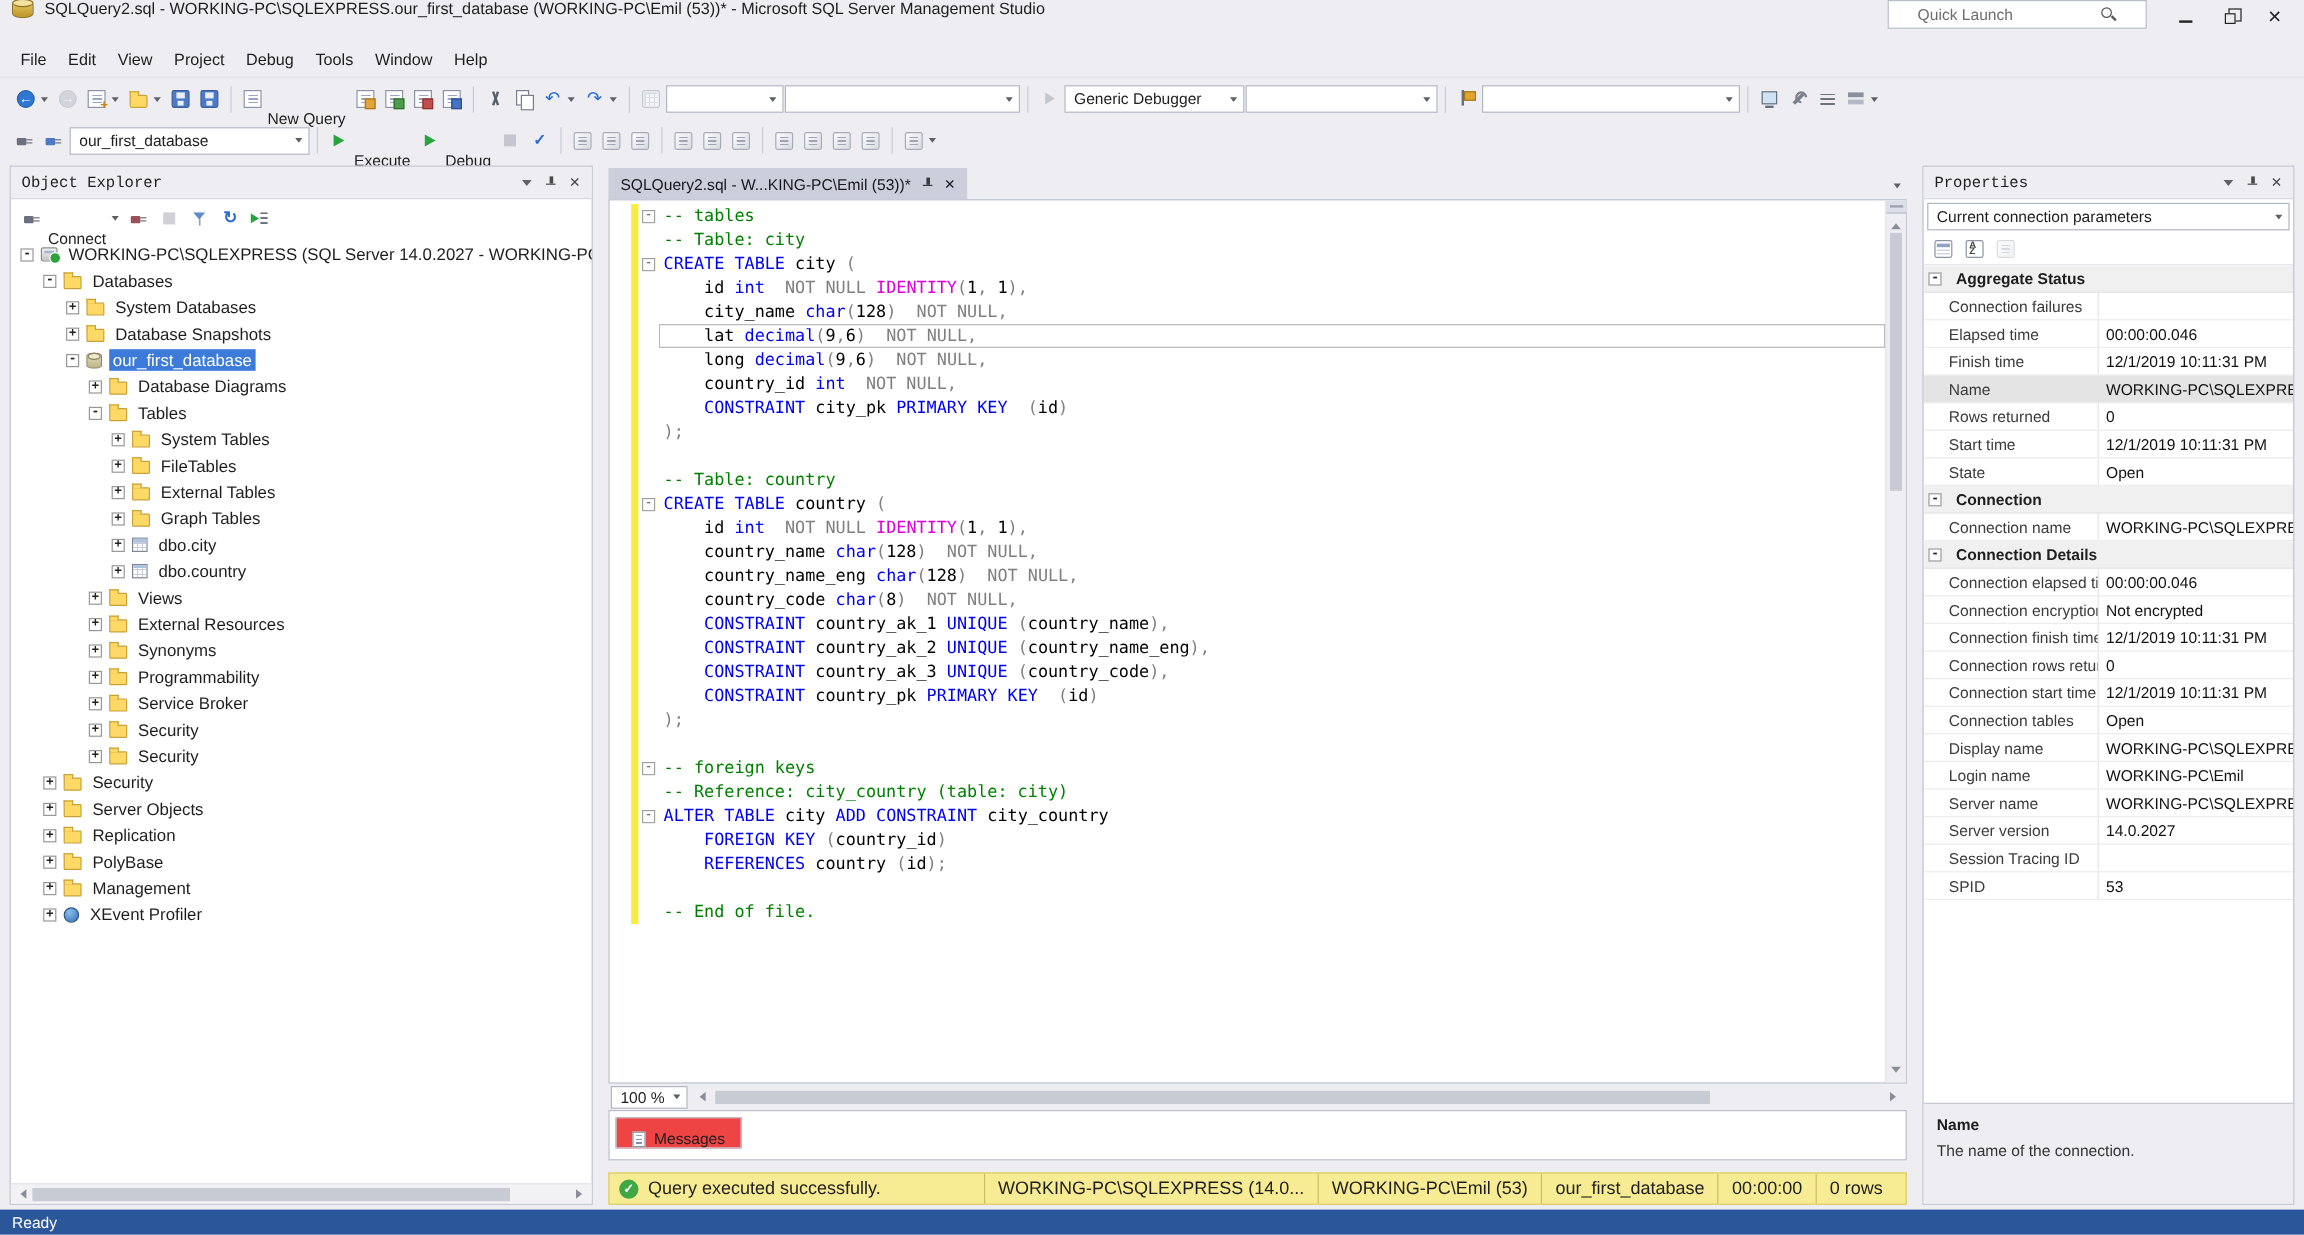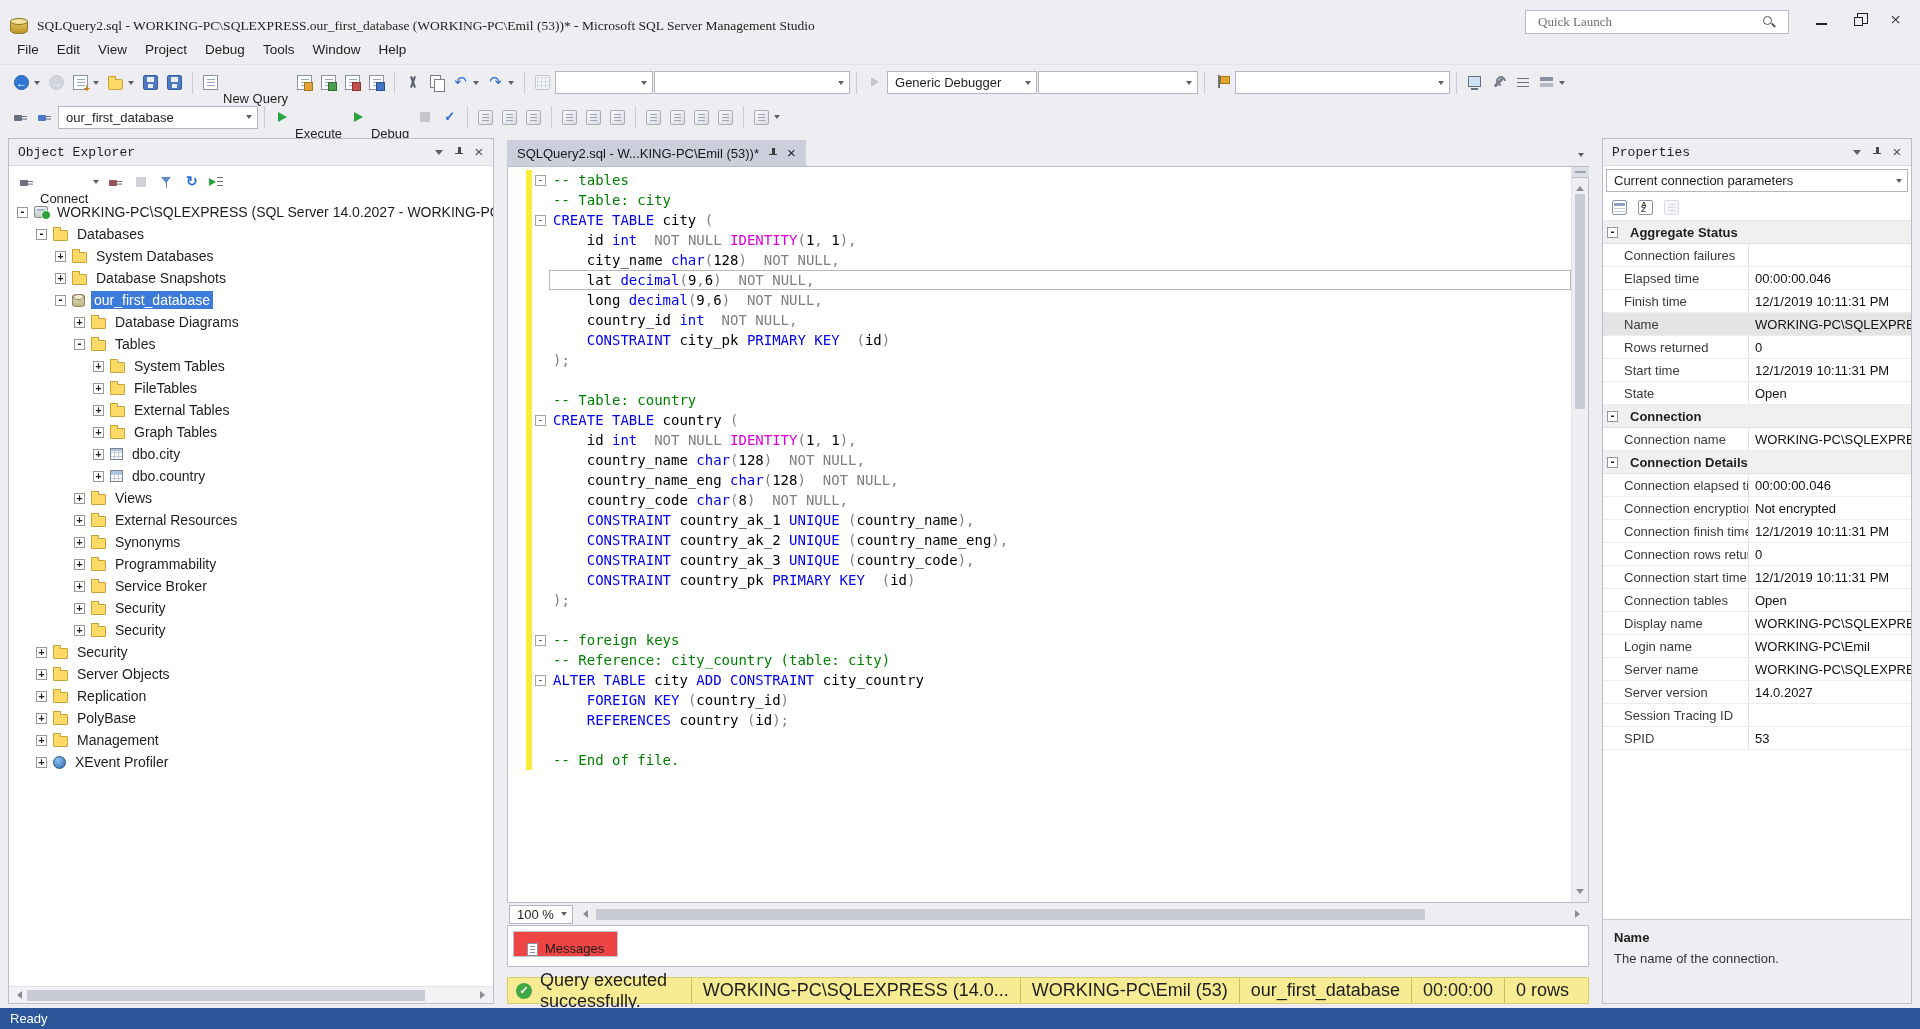--- a/index.html
+++ b/index.html
@@ -1,24 +1,24 @@
 <!DOCTYPE html>
 <html style="--accent-blue: #2B579A; --selection-blue: #3C7BD9; --status-yellow: #F7EC93; --change-track-yellow: #FAEC3E; --success-green: #3FA845; --kw-blue: #0000EE; --comment-green: #008000; --operator-gray: #808080; --function-magenta: #DD00DD; --tab-active-bg: #CCCEDB;"><head>
 <meta charset="utf-8">
 <style>
   *{box-sizing:border-box;margin:0;padding:0;}
   html,body{width:1920px;height:1029px;overflow:hidden;}
   body{font-family:"Liberation Sans",sans-serif;font-size:14px;background:#EEEEF2;color:#1E1E1E;position:relative;}
 
   
-  .titlebar{display:flex;align-items:flex-end;height:34px;padding:0 6px;font-size:13.5px;font-family:Liberation Serif, serif;}
+  .titlebar{display:flex;align-items:flex-start;height:34px;padding:0 6px;font-size:13.5px;}
   .app-icon{width:18px;height:15px;margin:0 9px 0 4px;background:linear-gradient(#E9CB66,#BE962A);border:1px solid #8F7420;border-radius:7px/4px;position:relative;flex:none;}
   .app-icon::before{content:"";position:absolute;left:-1px;top:-2px;right:-1px;height:5px;background:#F4E2A0;border:1px solid #8F7420;border-radius:50%;}
   .title-text{white-space:nowrap;overflow:hidden;}
-  .quick-launch{margin-left:auto;width:264px;height:24px;background:#fff;border:1px solid #B8BCC9;display:flex;align-items:center;padding:0 12px;color:#6D6D6D;font-size:13px;flex:none;}
+  .quick-launch{margin-left:auto;width:216px;height:24px;background:#fff;border:1px solid #B8BCC9;display:flex;align-items:center;padding:0 24px;color:#6D6D6D;font-size:13px;flex:none;}
   .magnifier{margin-left:auto;width:14px;height:14px;position:relative;}
   .magnifier::before{content:"";position:absolute;left:1px;top:1px;width:7px;height:7px;border:1.5px solid #555;border-radius:50%;}
   .magnifier::after{content:"";position:absolute;left:9px;top:9px;width:4.5px;height:2px;background:#555;transform:rotate(45deg);}
   .win-buttons{display:flex;margin-left:14px;flex:none;}
   .win-btn{width:37px;height:28px;display:flex;align-items:center;justify-content:center;color:#222;}
   .glyph-min{width:11px;height:2px;background:#222;margin-top:7px;}
   .glyph-restore{width:9px;height:9px;border:1.5px solid #222;position:relative;background:#EEEEF2;margin-top:2px;}
   .glyph-restore::before{content:"";position:absolute;left:2px;top:-5px;width:9px;height:9px;border:1.5px solid #222;z-index:-1;}
   .glyph-close::before{content:"×";font-size:19px;line-height:1;}
 
@@ -156,21 +156,21 @@
   .arr-u{width:0;height:0;border:4.5px solid transparent;border-bottom:5.5px solid #8A8D99;margin-top:4px;}
   .arr-d{width:0;height:0;border:4.5px solid transparent;border-top:5.5px solid #8A8D99;margin-bottom:4px;}
   .vtrack{flex:1;width:100%;position:relative;}
   .vthumb{position:absolute;top:3px;left:3px;right:3px;height:215px;background:#C9CBD4;}
   .zoombar{height:22px;flex:none;display:flex;align-items:center;background:#EEEEF2;gap:3px;padding:0 2px;}
   .zoom-combo{width:64px;height:19px;flex:none;}
   .msgrow{height:42px;flex:none;background:#fff;border:1px solid #B9BDCC;position:relative;}
   .msgtab{position:absolute;left:5px;top:5px;height:26px;display:flex;align-items:flex-end;gap:7px;padding:0 13px;background:#ef4444;border:1px solid #C2C5D1;font-size:13px;}
   .msg-icon{width:11px;height:13px;background:#fff;border:1px solid #8E93A3;position:relative;}
   .msg-icon::before{content:"";position:absolute;left:2px;right:2px;top:2px;height:8px;background:repeating-linear-gradient(to bottom,#7F8CAD 0 1px,transparent 1px 3px);}
-  .ystatus{height:27px;flex:none;margin-top:10px;background:var(--status-yellow,#F7EC93);border:1px solid #D9CB6B;display:flex;align-items:center;padding:0 8px;font-size:18px;}
+  .ystatus{height:27px;flex:none;margin-top:10px;background:var(--status-yellow,#F7EC93);border:1px solid #D9CB6B;display:flex;align-items:center;padding:0 8px;font-size:15px;}
   .okdot{width:16px;height:16px;border-radius:50%;background:var(--success-green,#3FA845);color:#fff;display:flex;align-items:center;justify-content:center;margin-right:8px;flex:none;}
   .okdot::before{content:"✓";font-size:11px;font-weight:bold;}
   .ysegs{margin-left:auto;display:flex;height:100%;align-items:center;}
   .yseg{padding:0 11px;border-left:1px solid #CDBF5F;height:100%;display:flex;align-items:center;white-space:nowrap;}
 
   
   .props-selector{margin:3px 3px 2px;flex:none;}
   .props-toolbar{height:27px;flex:none;display:flex;align-items:center;gap:3px;padding:0 5px;border-bottom:1px solid #E8E8EC;}
   .pgrid{flex:1;min-height:0;overflow:hidden;font-size:13px;}
   .pgroup{height:23px;display:flex;align-items:center;gap:6px;background:#F0F0F0;border-bottom:1px solid #E4E4E4;padding-left:4px;font-weight:bold;}

